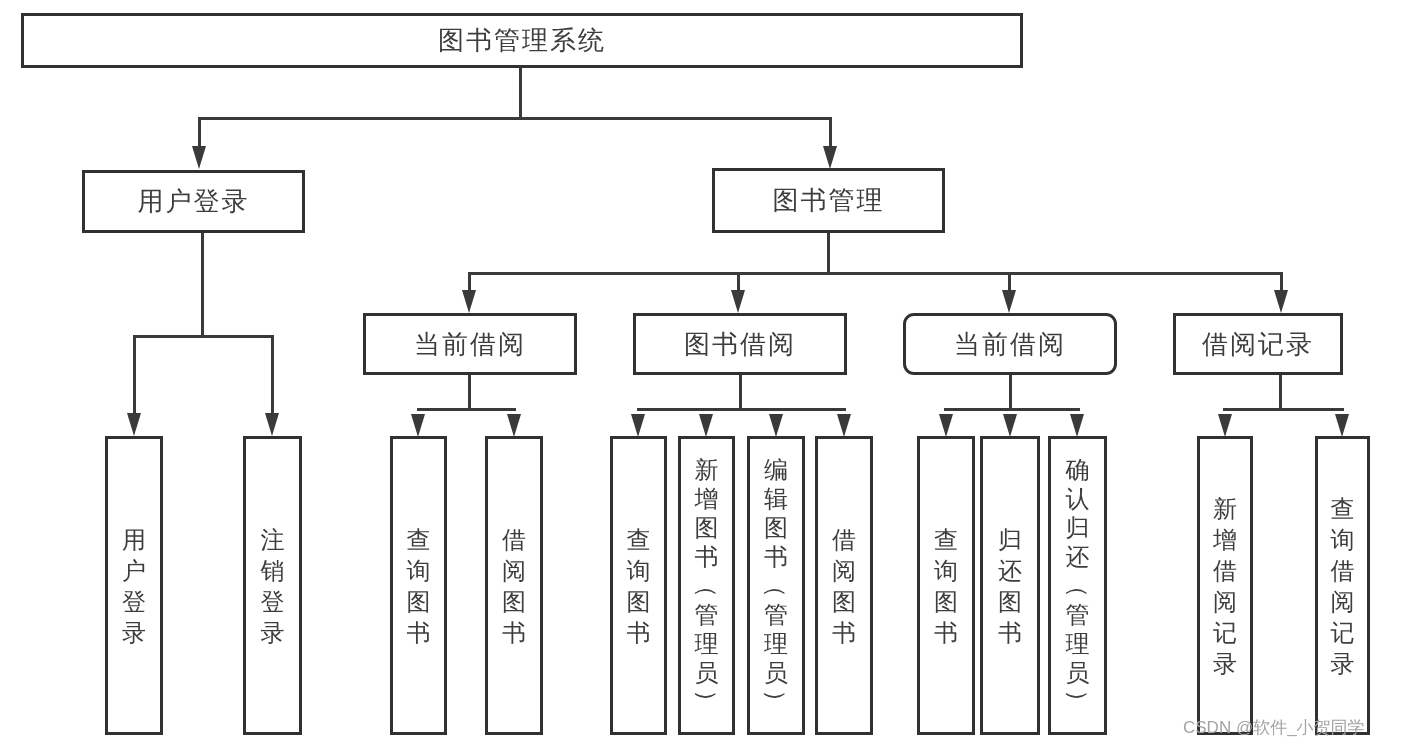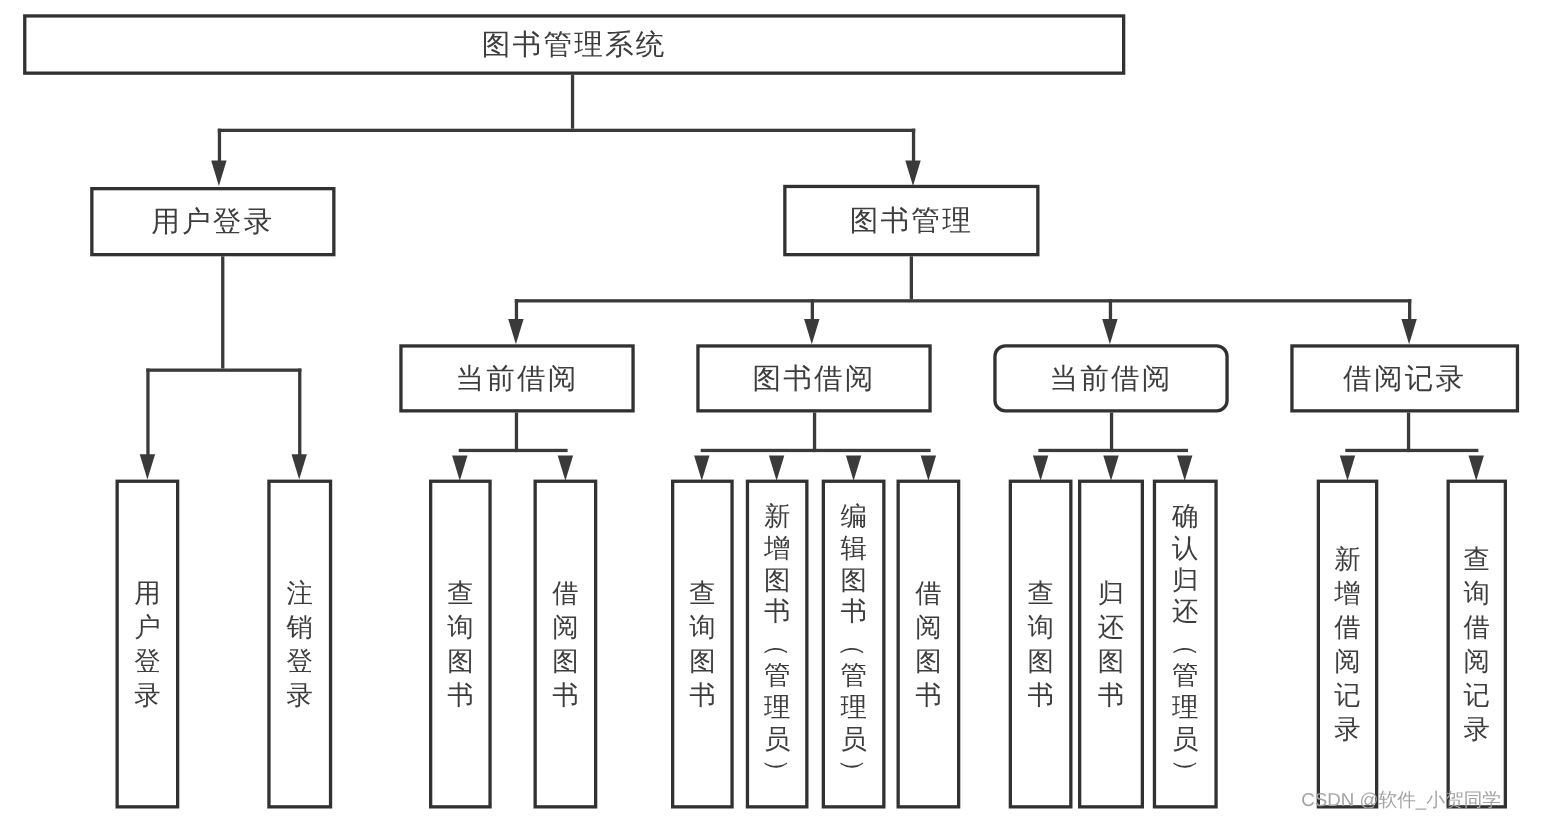--- a/index.html
+++ b/index.html
@@ -85,21 +85,21 @@
   </div>
 
   <div class="node" style="left:633px;top:313px;width:214px;height:62px;text-align:center;">
     <span class="hlabel">图书借阅</span>
   </div>
 
   <div class="node" style="left:903px;top:313px;width:214px;height:62px;border-radius:11px;">
     <span class="hlabel">当前借阅</span>
   </div>
 
-  <div class="node" style="left:1173px;top:313px;width:208px;height:62px;">
+  <div class="node" style="left:1173px;top:313px;width:170px;height:62px;">
     <span class="hlabel">借阅记录</span>
   </div>
 
   <div class="node leaf" style="left:105px;top:436px;width:58px;height:299px;">
     <div class="vtext">
         <span class="vchar">用</span>
         <span class="vchar">户</span>
         <span class="vchar">登</span>
         <span class="vchar">录</span>
       </div>

